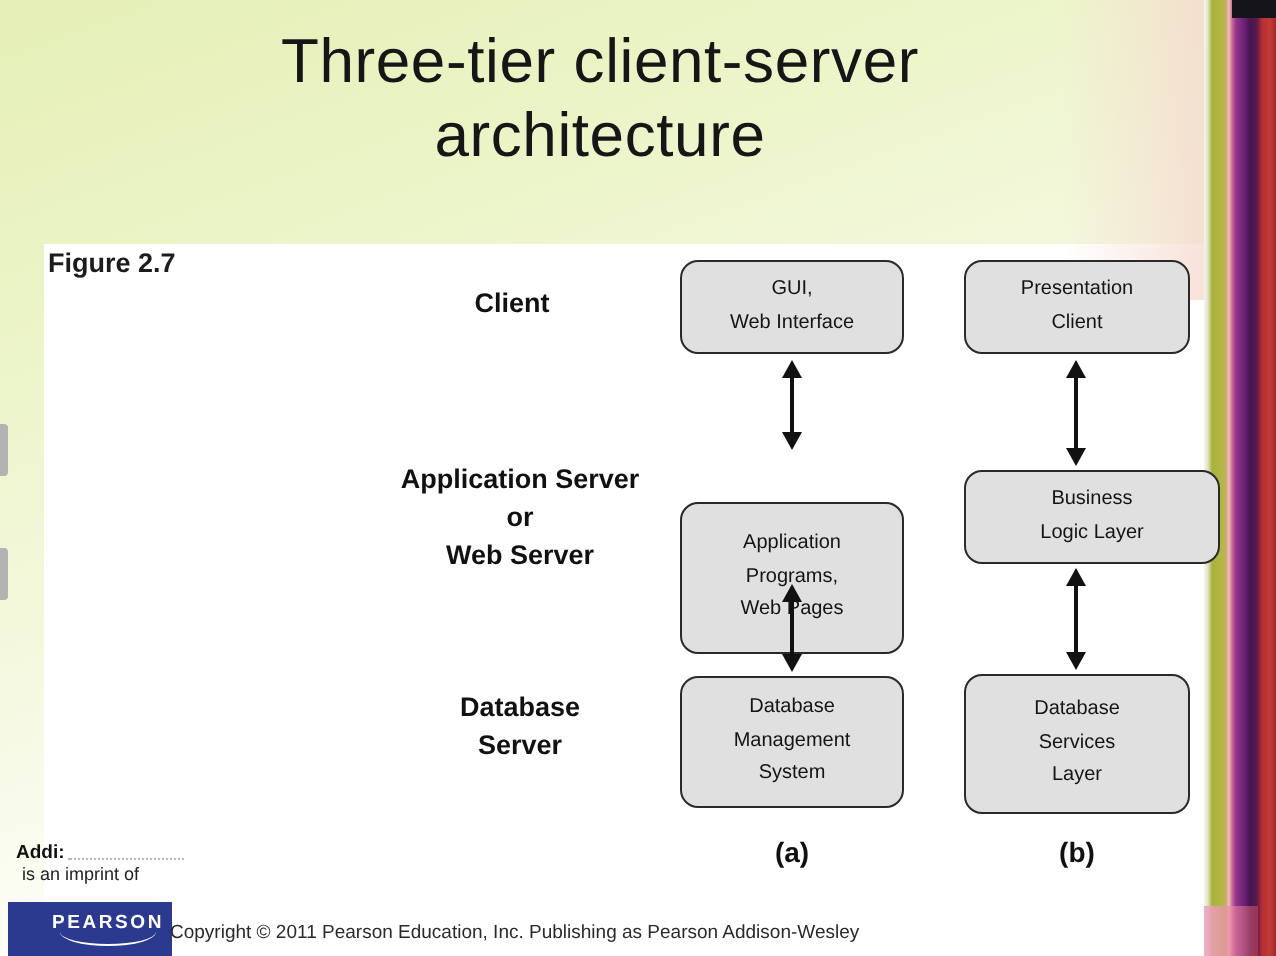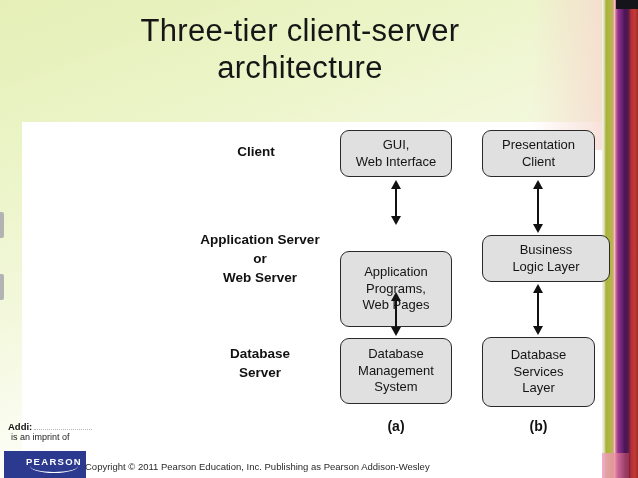--- a/index.html
+++ b/index.html
@@ -32,21 +32,21 @@
   .caption .cap-body{font-size:13px;line-height:19px;white-space:pre-line;}
 
   .rowlabel{position:absolute;font-weight:bold;font-size:13.5px;line-height:19px;
     color:#111;text-align:center;white-space:pre-line;}
   .lbl-client{left:196px;top:142px;width:120px;}
   .lbl-app{left:180px;top:230px;width:160px;}
   .lbl-db{left:180px;top:344px;width:160px;}
 
   .dbox{position:absolute;background:#e0e0e0;border:1.6px solid #2a2a2a;border-radius:9px;
     display:flex;align-items:center;justify-content:center;text-align:center;
-    font-size:13px;line-height:16.5px;color:#141414;white-space:pre-line;box-sizing:border-box;}
+    font-size:10px;line-height:16.5px;color:#141414;white-space:pre-line;box-sizing:border-box;}
   .a1{left:340px;top:130px;width:112px;height:47px;}
   .a2{left:340px;top:227px;width:112px;height:76px;margin-top:24px;}
   .a3{left:340px;top:338px;width:112px;height:66px;}
   .b1{left:482px;top:130px;width:113px;height:47px;}
   .b2{left:482px;top:235px;width:128px;height:47px;}
   .b3{left:482px;top:337px;width:113px;height:70px;}
 
   .col-tag{position:absolute;font-weight:bold;font-size:14px;text-align:center;color:#111;}
   .tag-a{left:340px;top:418px;width:112px;}
   .tag-b{left:482px;top:418px;width:113px;}
@@ -80,20 +80,21 @@
 <div class="stripes"></div>
 <div class="stripe-cap"></div>
 <div class="stripe-foot"></div>
 <div class="edge-tab tab1"></div>
 <div class="edge-tab tab2"></div>
 
 <div class="title">Three-tier client-server
 architecture</div>
 
 <div class="caption">
+  <div class="cap-title">Figure 2.7</div>
 </div>
 
 <div class="rowlabel lbl-client">Client</div>
 <div class="rowlabel lbl-app">Application Server
 or
 Web Server</div>
 <div class="rowlabel lbl-db">Database
 Server</div>
 
 <div class="dbox a1">GUI,

